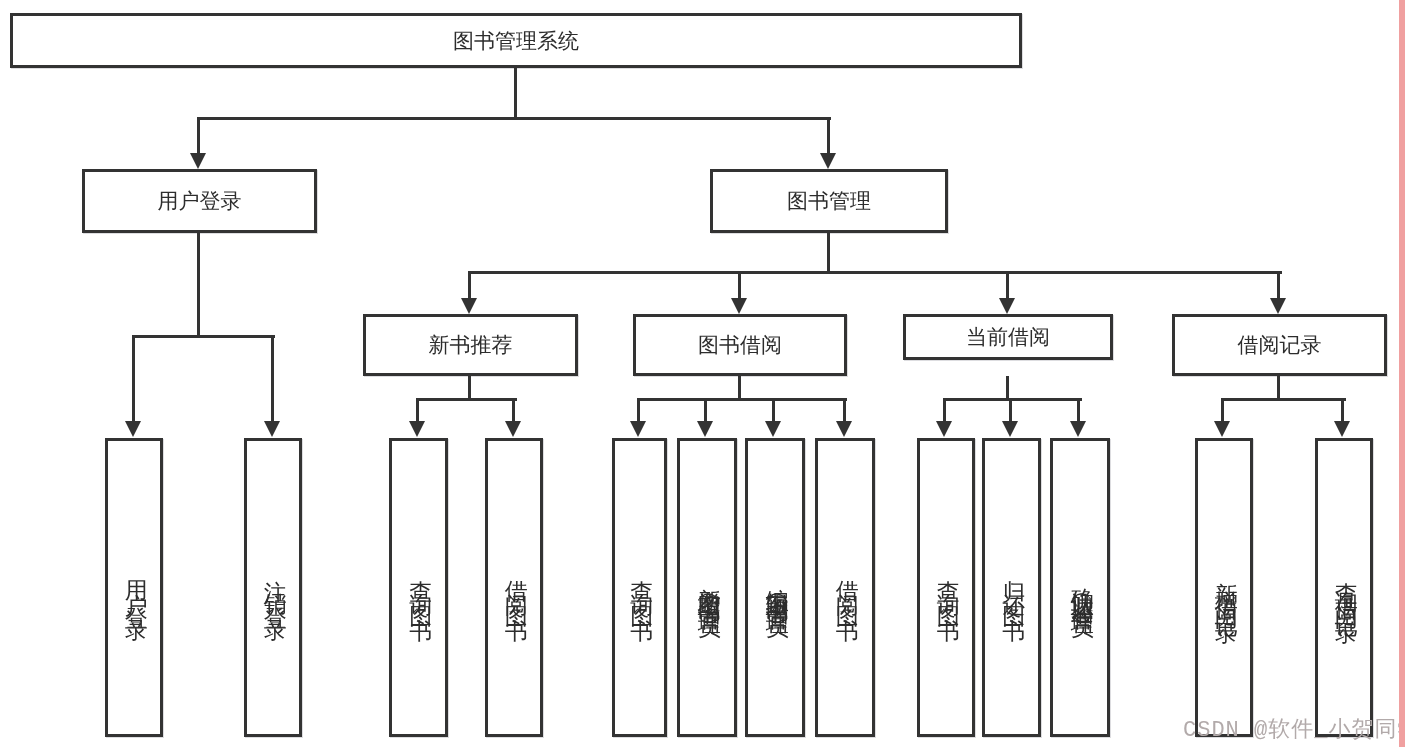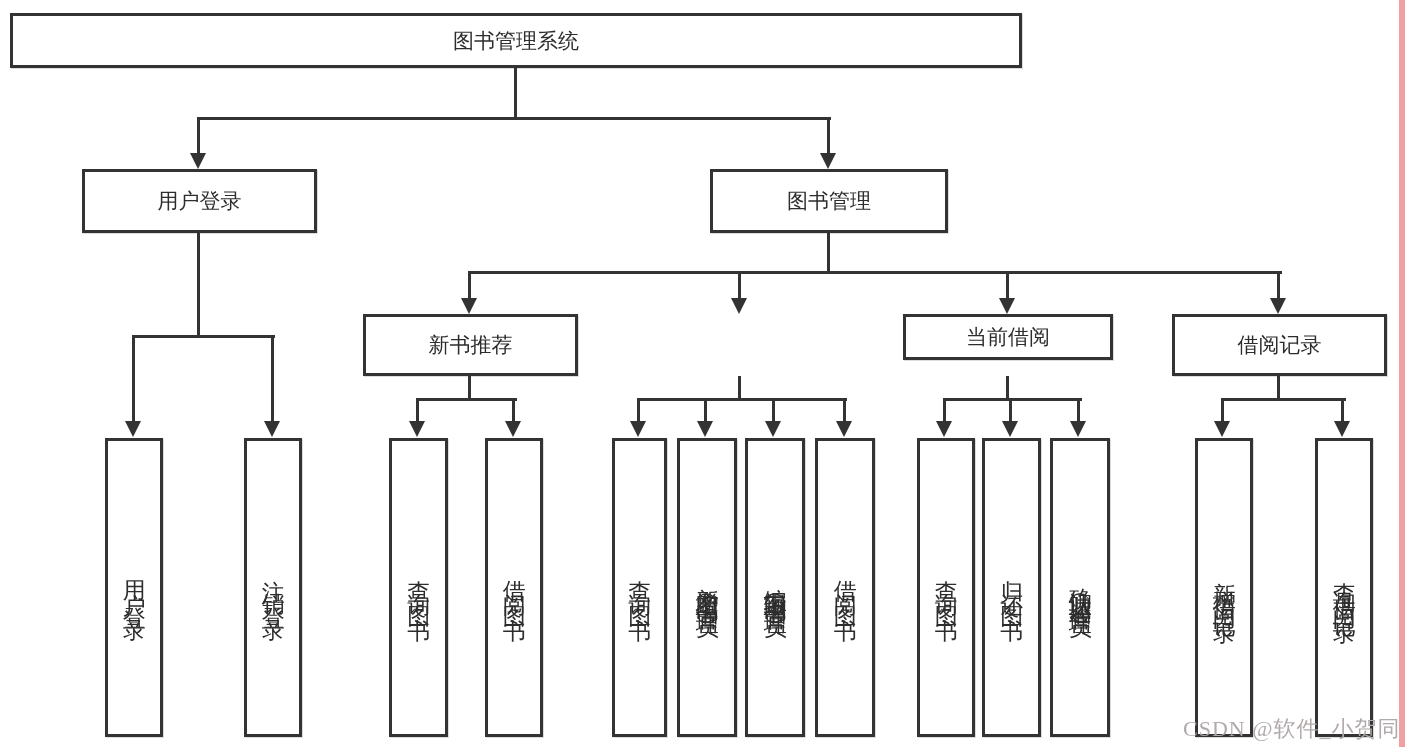--- a/index.html
+++ b/index.html
@@ -1,20 +1,20 @@
 <!DOCTYPE html>
 <html><head>
 <meta charset="utf-8">
 <style>
   html,body{margin:0;padding:0;background:#ffffff;}
   #canvas{
     position:relative;
     width:1405px;height:747px;
     background:#ffffff;
-    font-family:Liberation Serif, serif;
+    font-family:Liberation Mono, monospace;
     overflow:hidden;
   }
   
   .node{
     position:absolute;
     background:#ffffff;
     border:3px solid #333333;
     display:flex;align-items:center;justify-content:center;
     color:#2d2d2d;
     font-size:21px;
@@ -80,20 +80,23 @@
   </div>
 
   <div class="node" style="left:710px;top:169px;width:238px;height:64px;align-items:center;">
     <span>图书管理</span>
   </div>
 
   <div class="node" style="left:363px;top:314px;width:215px;height:62px;">
     <span>新书推荐</span>
   </div>
 
+  <div class="node" style="left:633px;top:314px;width:214px;height:62px;">
+    <span>图书借阅</span>
+  </div>
 
   <div class="node" style="left:903px;top:314px;width:210px;height:46px;">
     <span>当前借阅</span>
   </div>
 
   <div class="node" style="left:1172px;top:314px;width:215px;height:62px;">
     <span>借阅记录</span>
   </div>
 
   <div class="leaf sp-l" style="left:105px;width:58px;">

